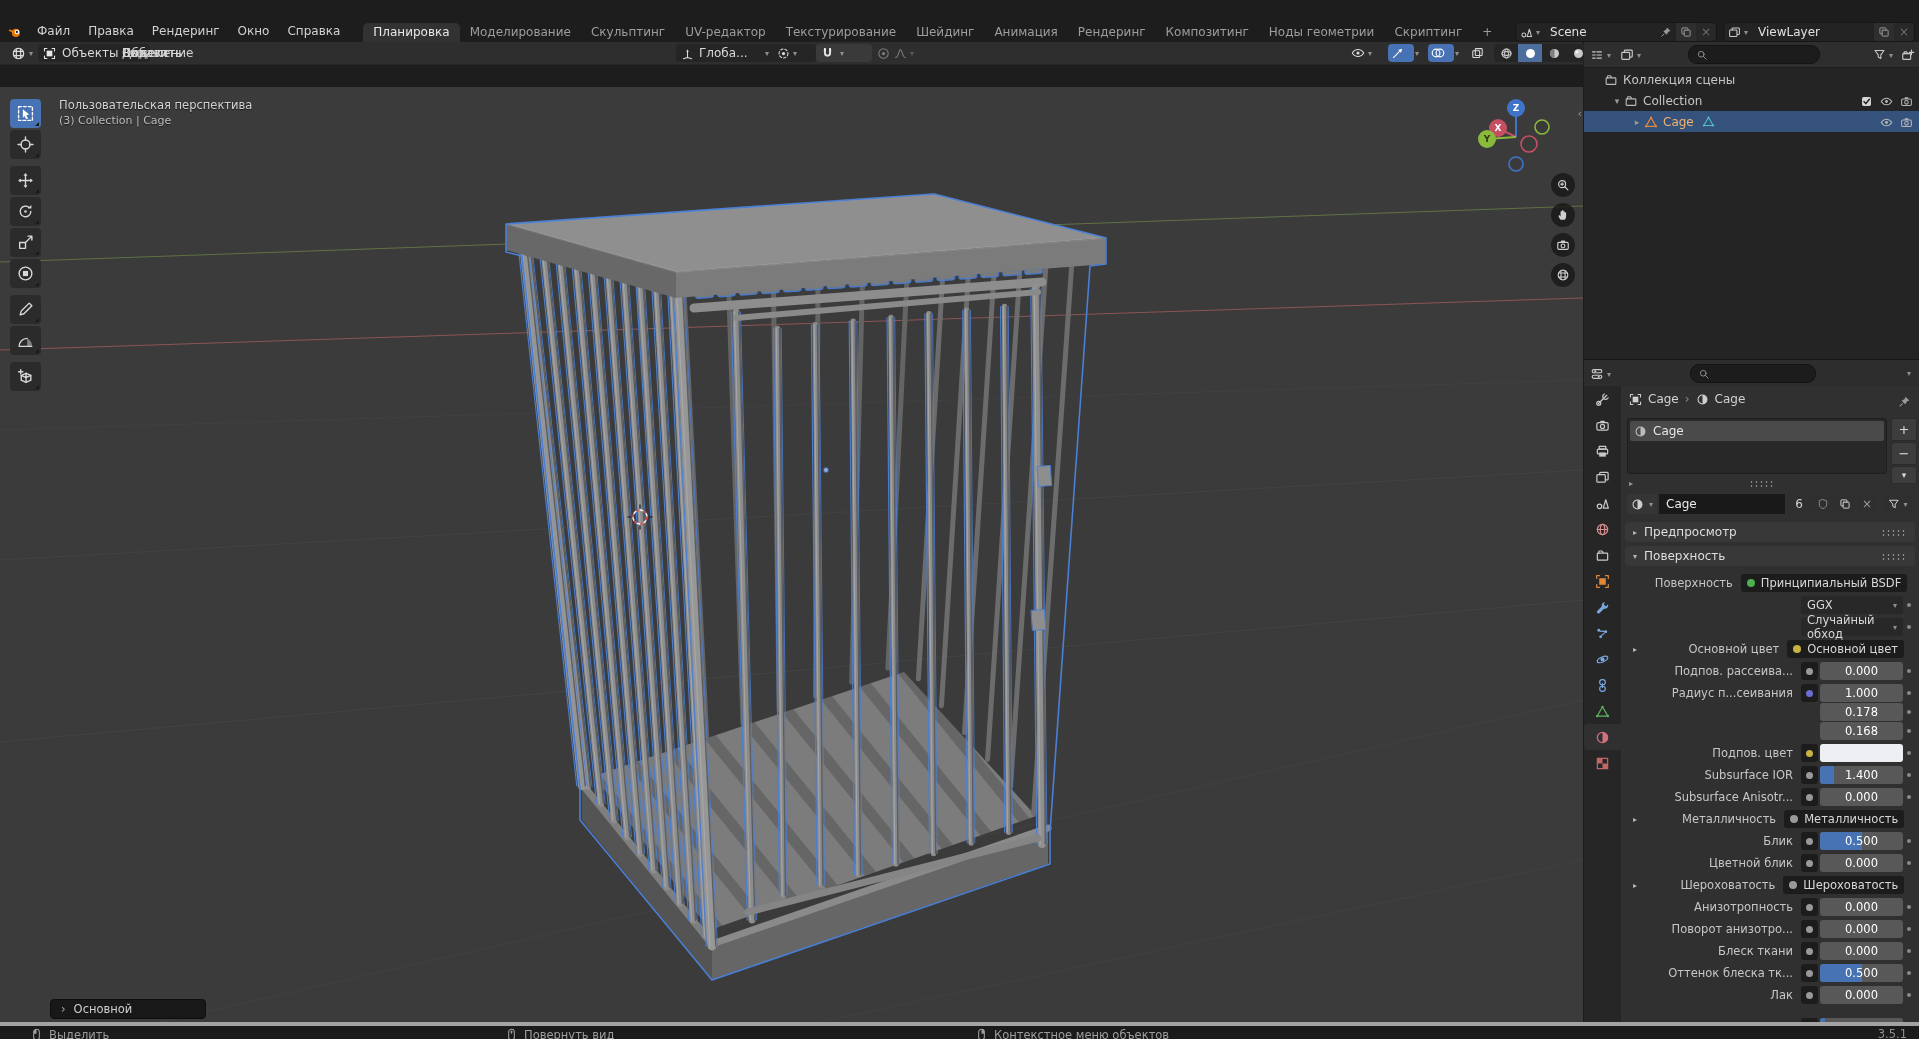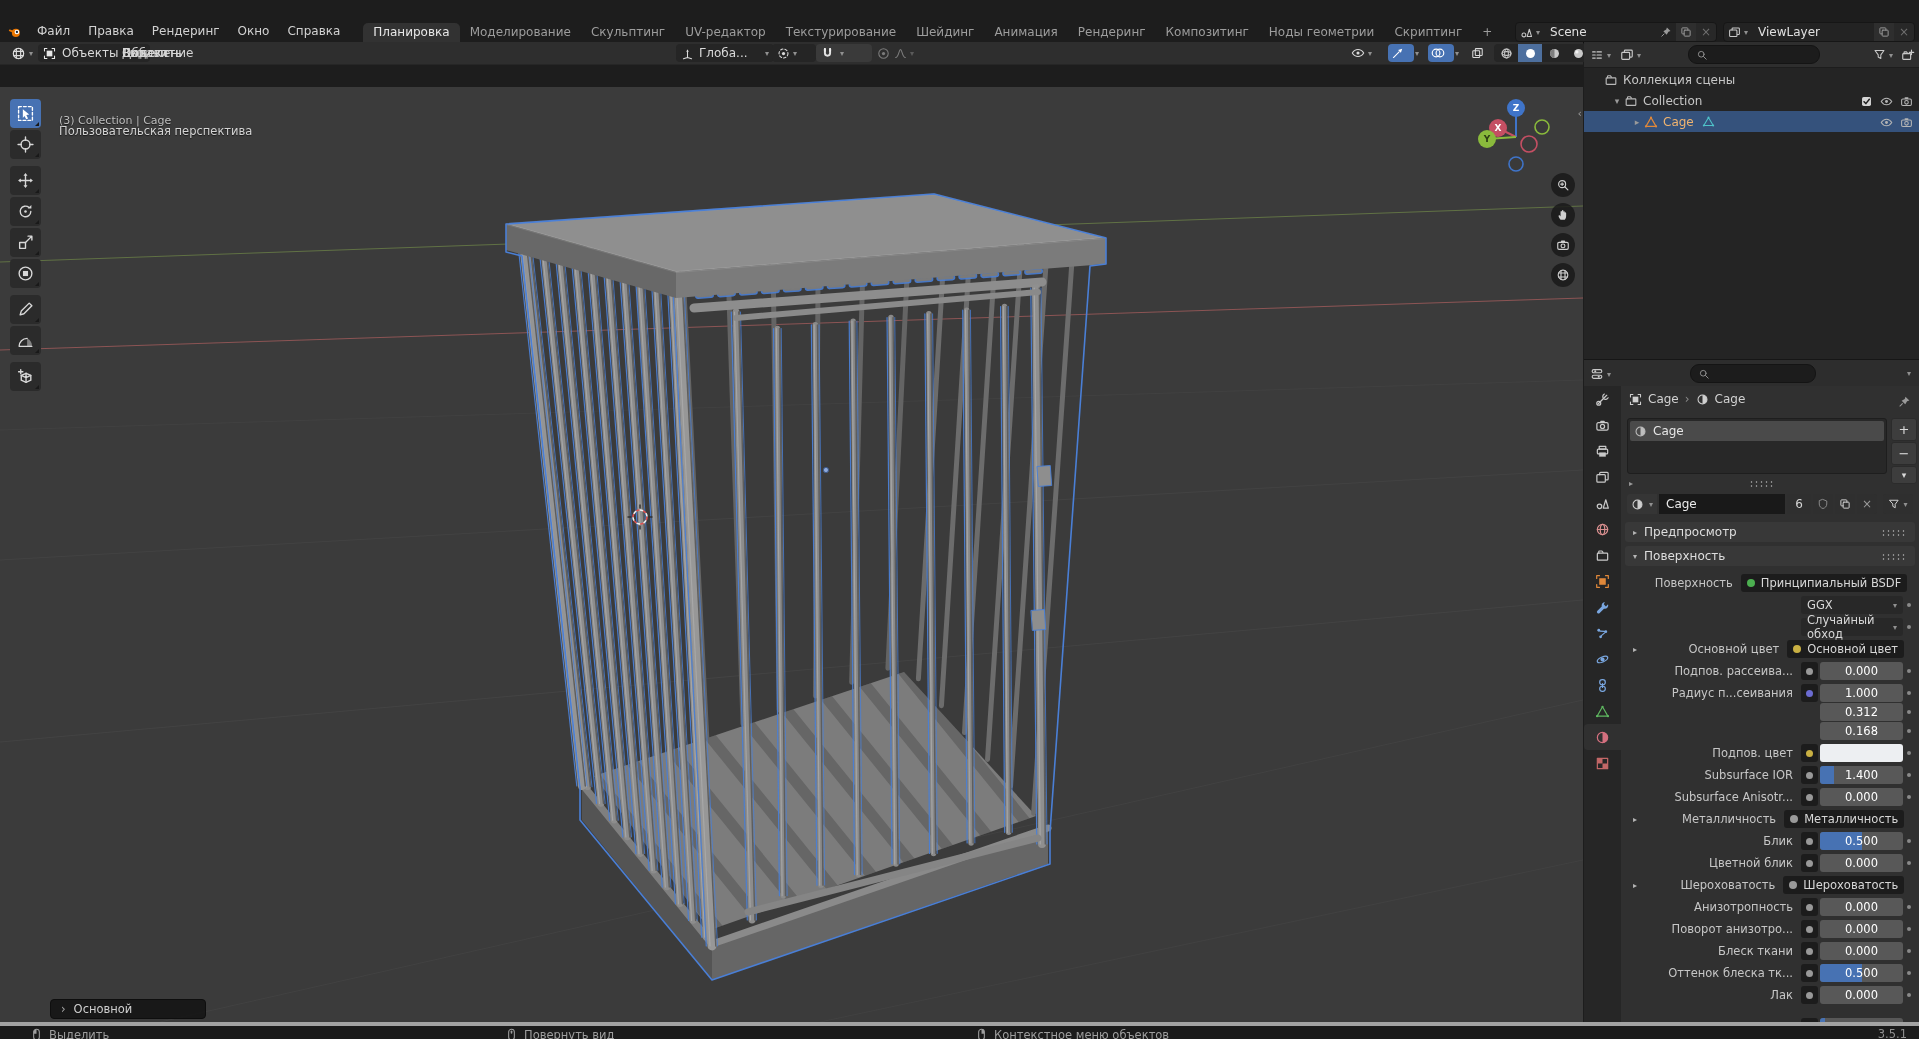--- a/index.html
+++ b/index.html
@@ -38,21 +38,21 @@
   .shadegrp .sb.on{background:#4d6f9e;color:#fff;}
   
   .toolrow{left:0;top:65px;width:1583px;height:21px;background:#2f2f2f;border-bottom:1px solid #272727;}
   .selmodes{position:absolute;left:28px;top:3px;display:flex;border-radius:3px;overflow:hidden;}
   .selmode{width:19px;height:15px;background:#252525;display:flex;align-items:center;justify-content:center;border-right:1px solid #1c1c1c;}
   .selmode.active{background:#4772b3;}
   .selmode .mini{width:9px;height:7px;border:1px dashed #cfcfcf;}
   .optlabel{position:absolute;right:8px;top:0;line-height:21px;color:#d0d0d0;}
   
   .viewport{left:0;top:87px;width:1583px;height:935px;background:#3b3b3b;overflow:hidden;}
-  .vplabel1{left:59px;top:11px;color:#d4d4d4;font-size:11.5px;text-shadow:0 1px 1px rgba(0,0,0,.6);margin-top:26px;}
+  .vplabel1{left:59px;top:11px;color:#d4d4d4;font-size:11.5px;text-shadow:0 1px 1px rgba(0,0,0,.6);}
   .vplabel2{left:59px;top:27px;color:#bdbdbd;font-size:11px;text-shadow:0 1px 1px rgba(0,0,0,.6);}
   .tbar{left:10px;top:12px;display:flex;flex-direction:column;gap:2px;}
   .tbtn{width:31px;height:29px;background:#2b2b2b;border-radius:4px;display:flex;align-items:center;justify-content:center;color:#d8d8d8;position:relative;}
   .tbtn.active{background:#4772b3;color:#fff;}
   .tbtn.gap{margin-top:5px;}
   .tbtn:after{content:"";position:absolute;right:2px;bottom:2px;border-left:4px solid transparent;border-bottom:4px solid #191919;}
   .navbtn{width:24px;height:24px;border-radius:50%;background:rgba(26,26,26,.85);color:#cfcfcf;display:flex;align-items:center;justify-content:center;position:absolute;right:8px;}
   .collapsearrow{position:absolute;right:1px;top:20px;color:#9a9a9a;font-size:11px;}
   .oppanel{left:50px;top:912px;height:18px;background:rgba(22,22,22,.92);border:1px solid #0e0e0e;border-radius:4px;display:flex;align-items:center;padding:0 10px;width:134px;color:#cfcfcf;font-size:11.5px;}
   .oppanel .gt{margin-right:8px;color:#a8a8a8;}
@@ -1083,21 +1083,21 @@
             <div class="dec">
               <i></i>
             </div>
           </div>
           <div class="prow compact">
             <div class="plabel"></div>
             <div class="pwidget">
               <span class="socket ghost"></span>
               <div class="slider">
                 <div class="fill" style="width: 0%;"></div>
-                <span>0.312</span>
+                <span>0.178</span>
               </div>
             </div>
             <div class="dec">
               <i></i>
             </div>
           </div>
           <div class="prow compact">
             <div class="plabel"></div>
             <div class="pwidget">
               <span class="socket ghost"></span>

